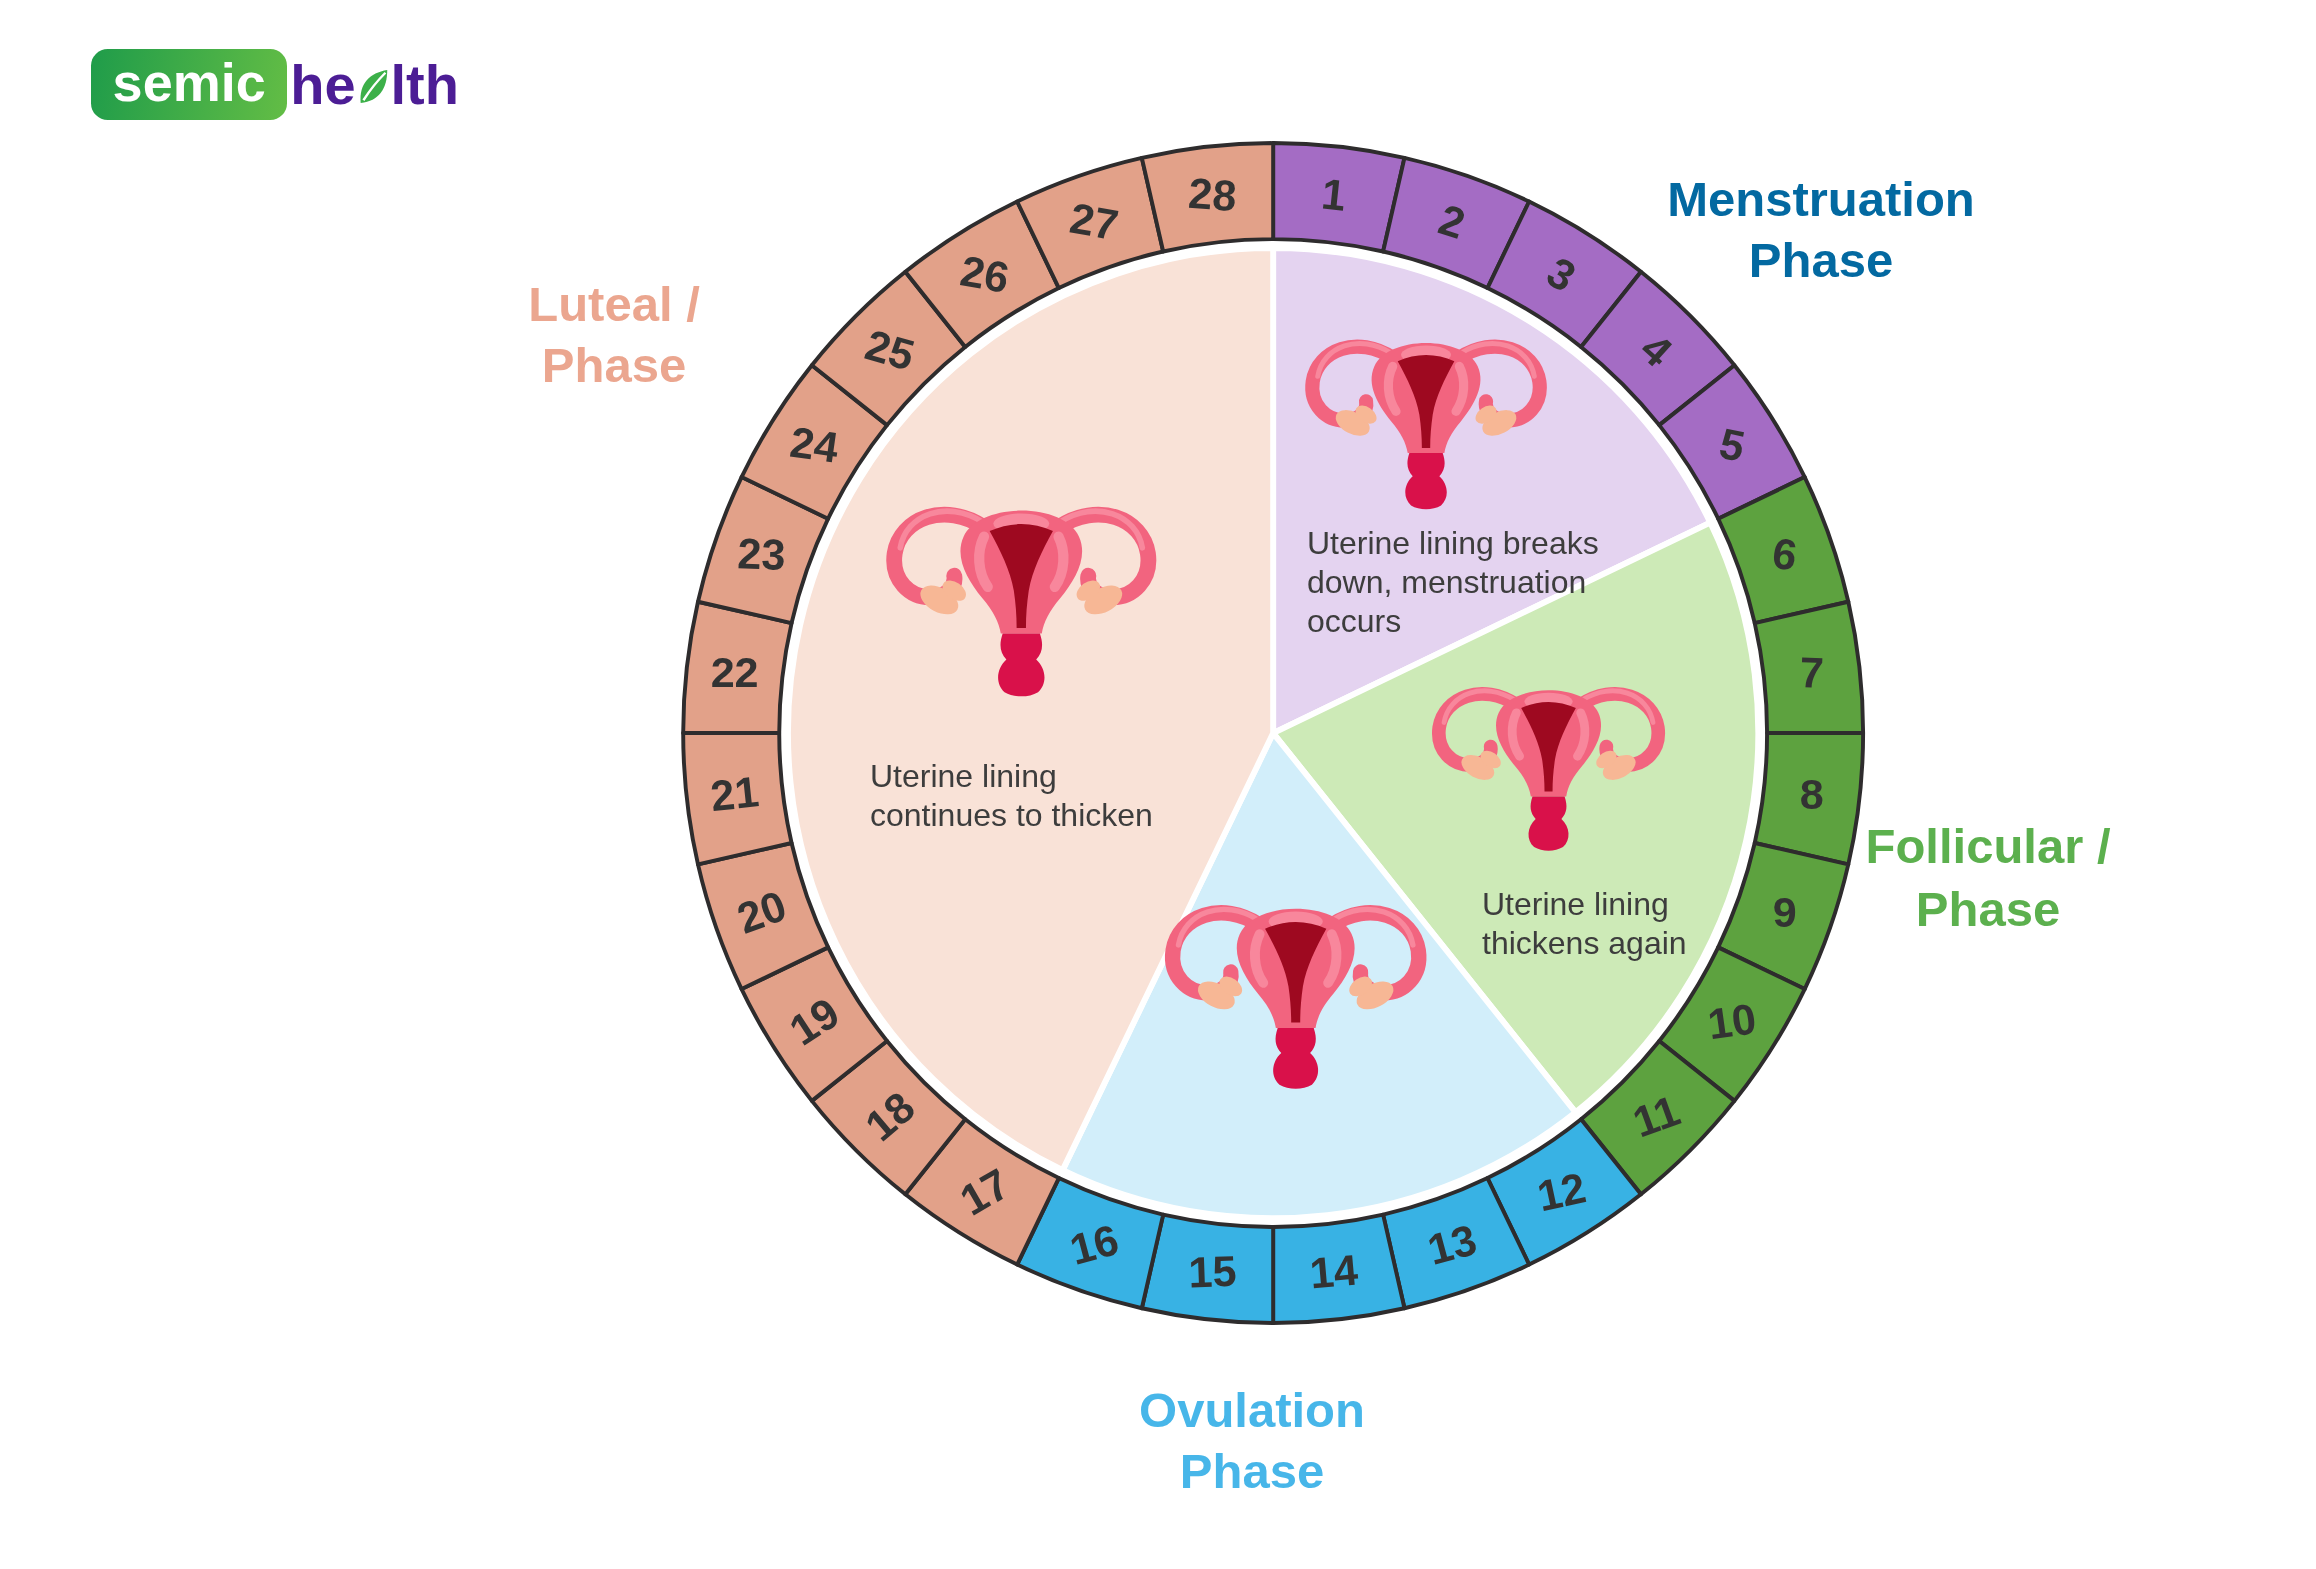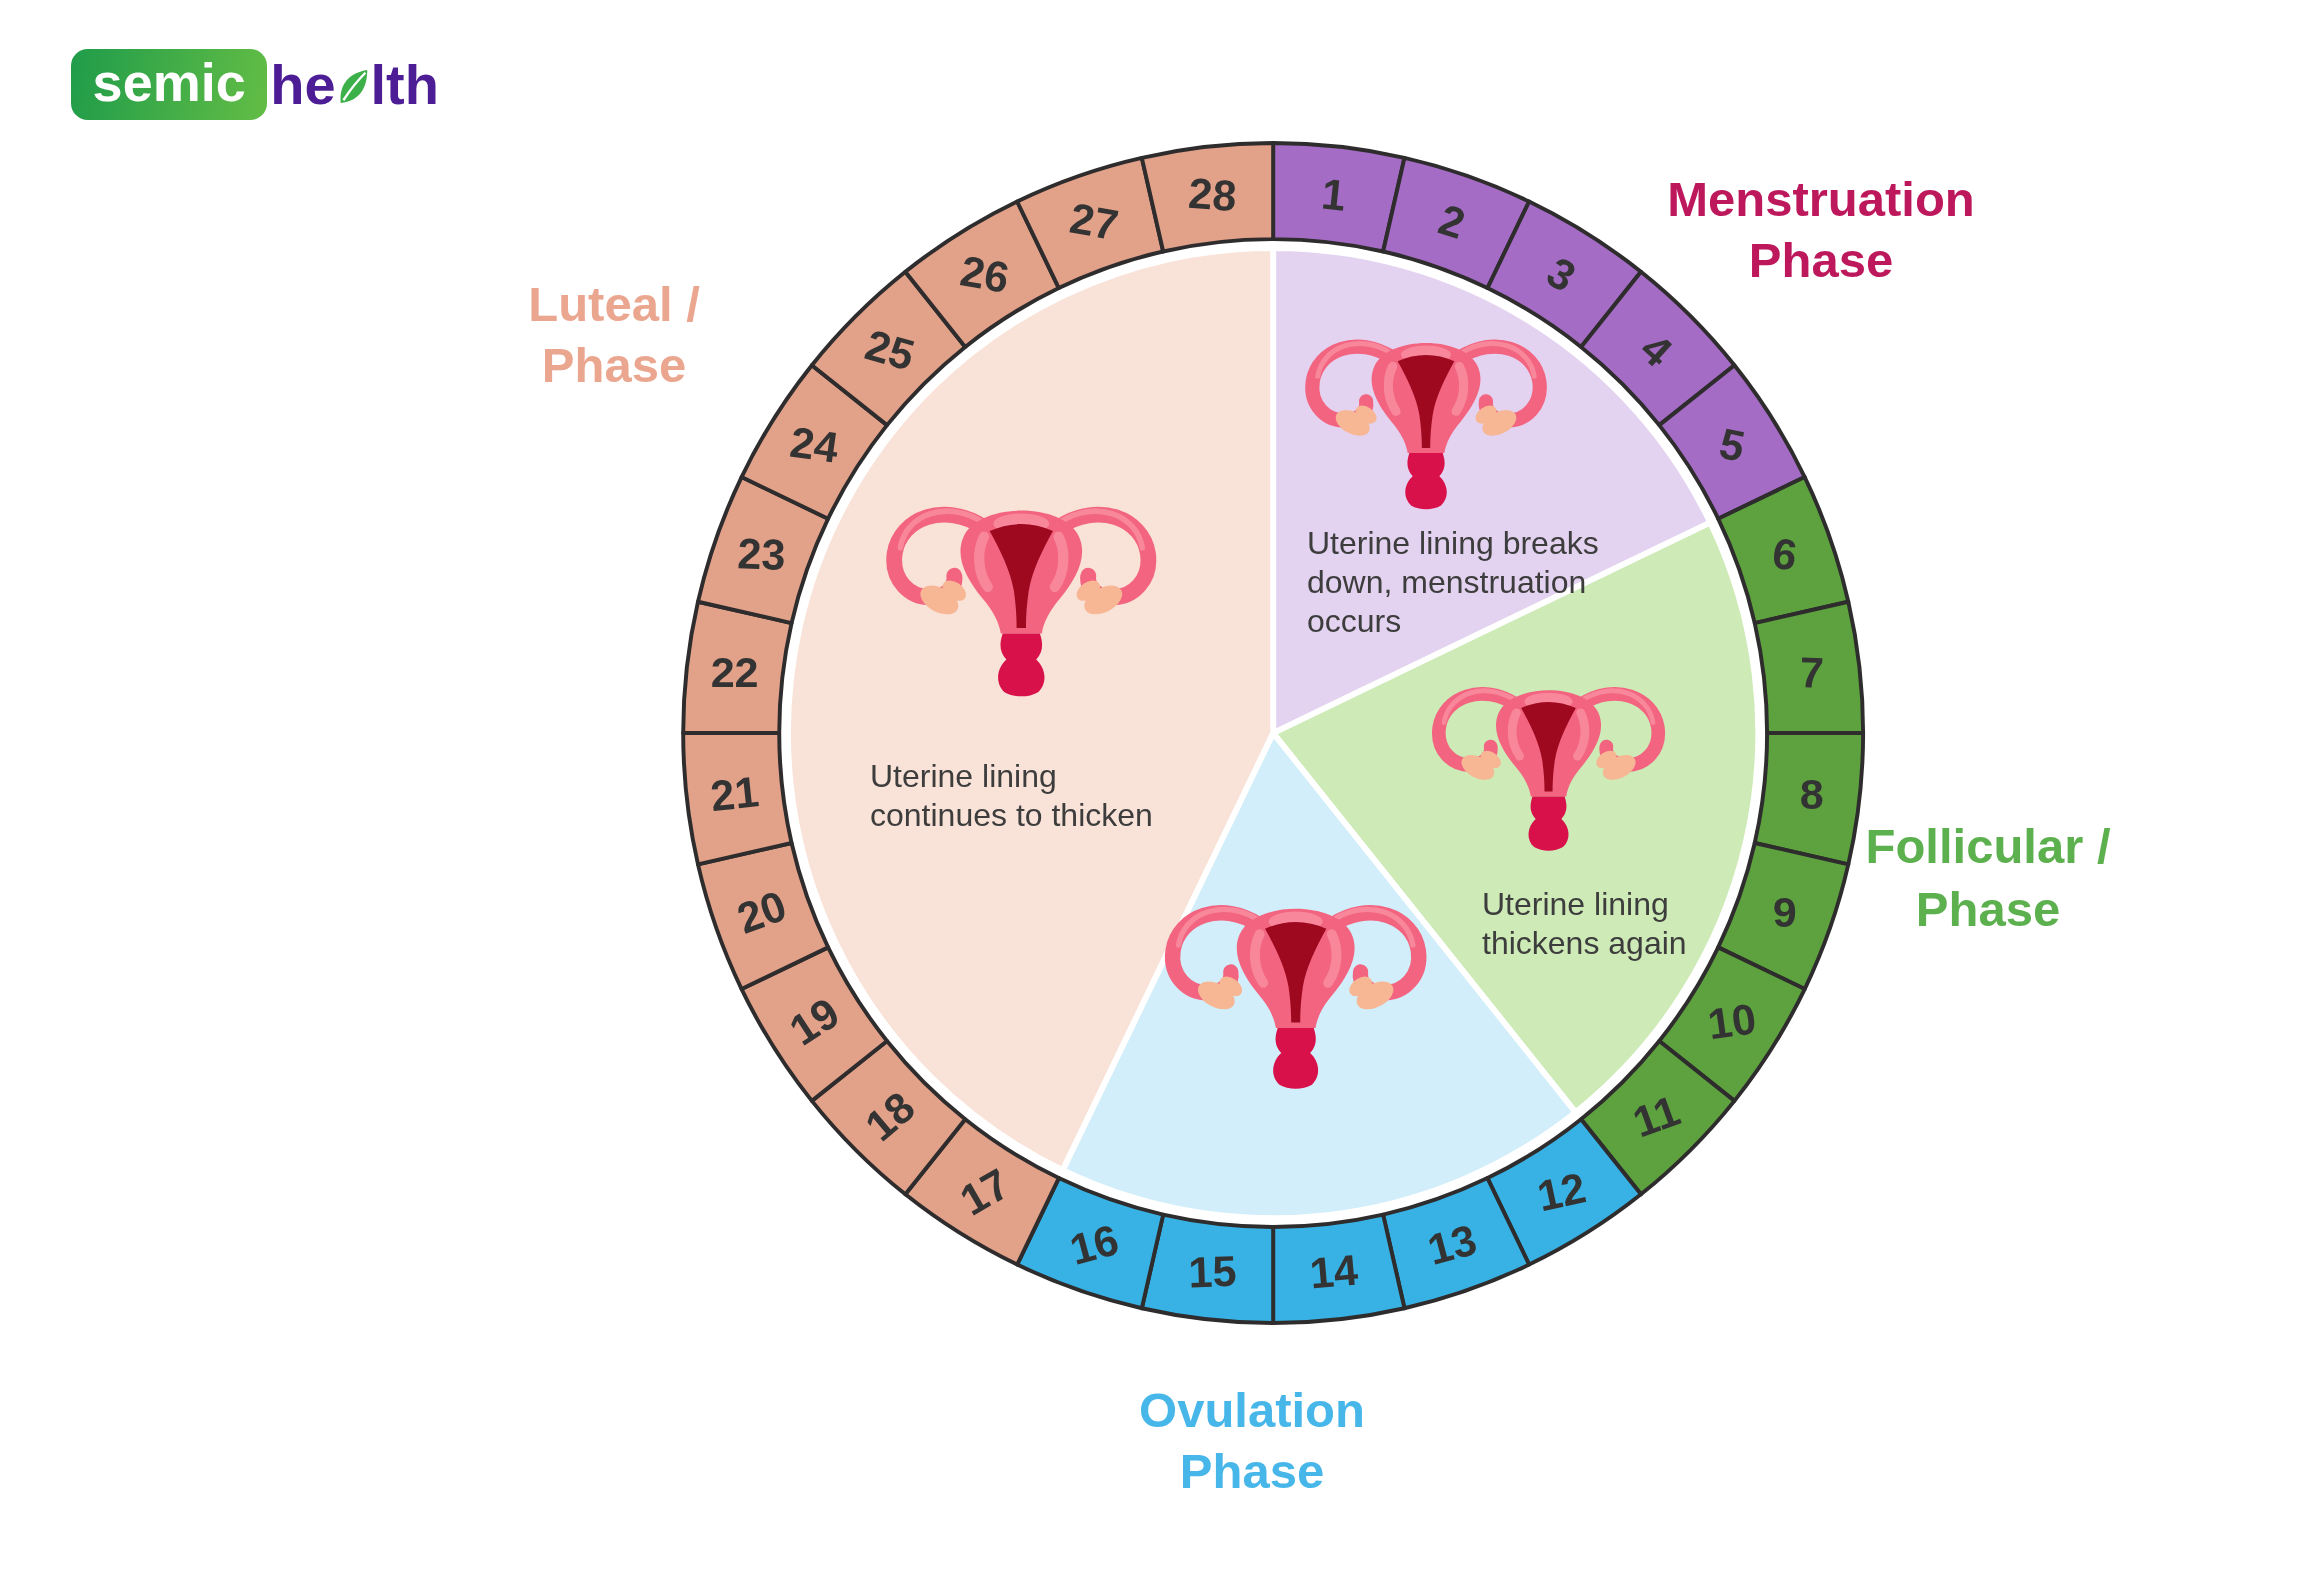--- a/index.html
+++ b/index.html
@@ -130,34 +130,34 @@
 
     <g>
       <use href="#uterus" transform="translate(1042 597) scale(0.95)"></use>
       <use href="#uterus" transform="translate(1455 418) scale(0.85)"></use>
       <use href="#uterus" transform="translate(1580 770) scale(0.82)"></use>
       <use href="#uterus" transform="translate(1322 1001) scale(0.92)"></use>
     </g>
   </svg>
 
   <div class="logo">
-    <div class="logo-badge" id="logo-badge" style="background: linear-gradient(100deg, rgb(31, 156, 74), rgb(99, 189, 69));">
+    <div class="logo-badge" id="logo-badge" style="background: linear-gradient(100deg, rgb(31, 156, 74), rgb(99, 189, 69)); margin-left: 20px;">
       <span>semic</span>
     </div>
     <div class="logo-word" id="logo-word" style="color: #4c1d95;">
       <span>he</span>
       <svg class="logo-leaf" viewBox="0 0 36 40">
         <path id="leaf-shape" d="M33 2 C14 5 2 17 4 38 C24 36 33 22 33 2 Z" fill="#3cb049"></path>
         <path d="M7 35 C14 24 22 14 31 5" stroke="#ffffff" stroke-width="2.6" fill="none"></path>
       </svg>
       <span>lth</span>
     </div>
   </div>
 
-  <div class="ptitle" id="t-mens" style="color: #be185d;">
+  <div class="ptitle" id="t-mens" style="color: #0369a1;">
     <div>Menstruation</div>
     <div>Phase</div>
   </div>
   <div class="ptitle" id="t-foll" style="color: rgb(92, 176, 78);">
     <div>Follicular /</div>
     <div>Phase</div>
   </div>
   <div class="ptitle" id="t-ovul" style="color: rgb(71, 182, 233);">
     <div>Ovulation</div>
     <div>Phase</div>

